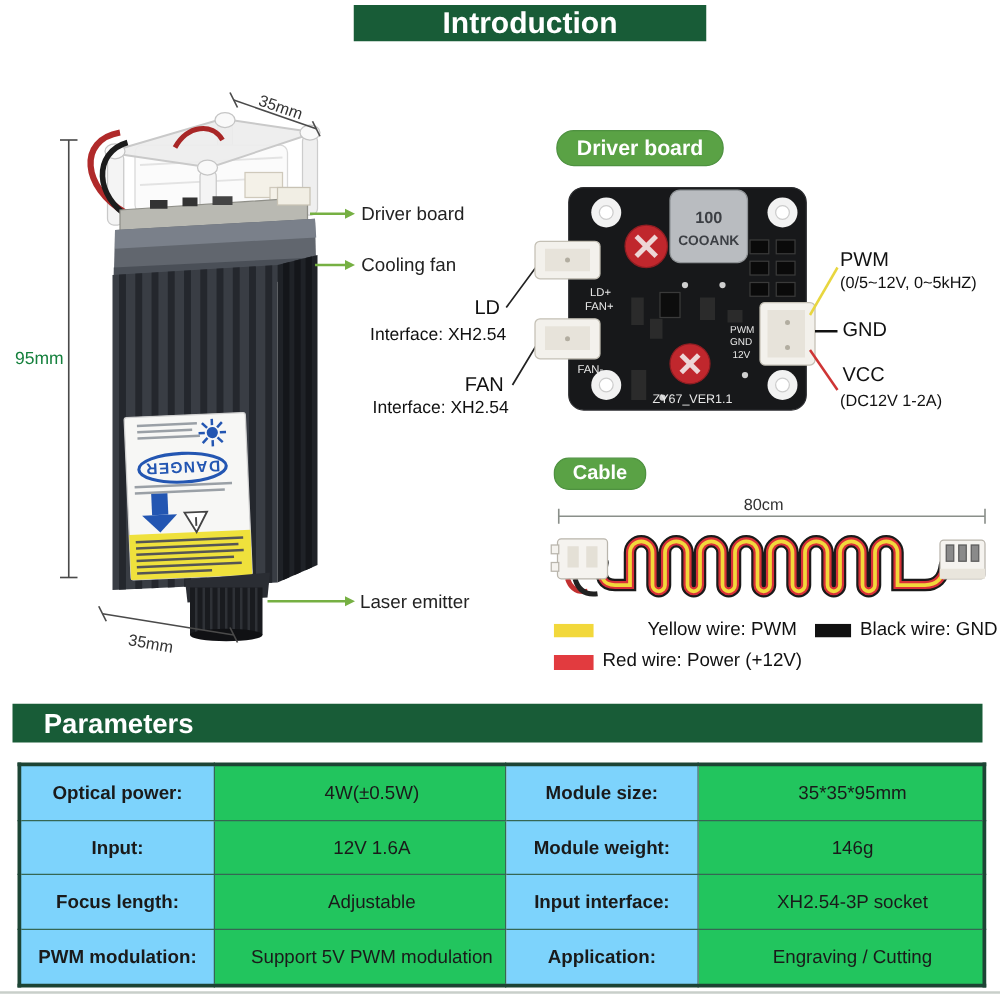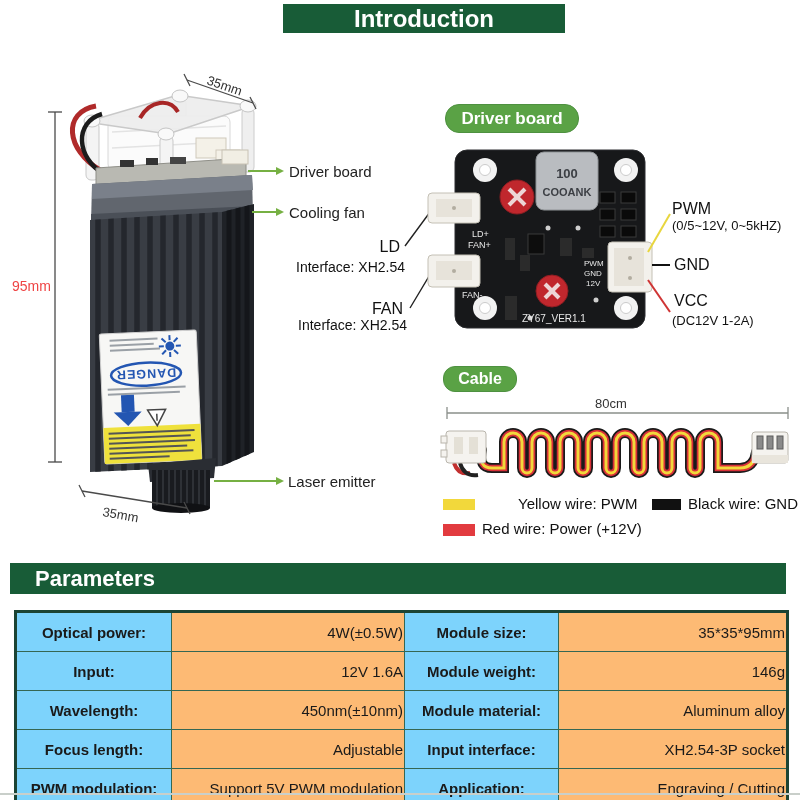--- a/index.html
+++ b/index.html
@@ -5,32 +5,32 @@
   html,body{margin:0;padding:0;background:#fff;}
   .page{position:relative;width:800px;height:800px;background:#ffffff;overflow:hidden;
         font-family:"Liberation Sans","DejaVu Sans",sans-serif;color:#1a1a1a;}
   .abs{position:absolute;}
   svg text{font-family:"Liberation Sans","DejaVu Sans",sans-serif;}
   .banner{background:#185c37;color:#fff;font-weight:bold;}
   .banner.center{display:flex;align-items:center;justify-content:center;}
   .pill{background:#5aa245;border:1px solid #4e9140;color:#fff;font-weight:bold;
         display:flex;align-items:center;justify-content:center;border-radius:14px;}
   .callout{font-size:15px;color:#222;}
-  .dimlabel{font-size:14px;color:#ef4444;}
+  .dimlabel{font-size:14px;color:#15803d;}
   .conn-label{font-size:16px;color:#111;}
   .conn-sub{font-size:14px;color:#111;}
   .pin-label{font-size:16px;color:#111;}
   .pin-sub{font-size:13px;color:#111;}
   .legend-label{font-size:15px;color:#111;}
   .len-label{font-size:13px;color:#333;}
   table.params{border-collapse:collapse;table-layout:fixed;width:772px;height:180px;
                border:3px solid #1c4434;}
   table.params td{border:1.4px solid #356753;height:36px;overflow:hidden;white-space:nowrap;}
   td.p-label{background:#7dd3fc;font-weight:bold;font-size:15px;text-align:center;}
-  td.p-value{background:#fdba74;font-size:15px;padding-left:20px;text-align:right;}
+  td.p-value{background:#22c55e;font-size:15px;padding-left:20px;text-align:center;}
   .bottom-line{background:#c9cfca;}
 </style>
 </head>
 <body>
 
 <div class="page">
 
   <svg class="abs" style="left:0;top:0;" width="800" height="800" viewBox="0 0 800 800">
     <defs>
       <clipPath id="bodyFront">
@@ -364,26 +364,20 @@
         <td class="p-label">Module size:</td>
         <td class="p-value">35*35*95mm</td>
       </tr>
       <tr>
         <td class="p-label">Input:</td>
         <td class="p-value">12V 1.6A</td>
         <td class="p-label">Module weight:</td>
         <td class="p-value">146g</td>
       </tr>
       <tr>
-        <td class="p-label">Wavelength:</td>
-        <td class="p-value">450nm(±10nm)</td>
-        <td class="p-label">Module material:</td>
-        <td class="p-value">Aluminum alloy</td>
-      </tr>
-      <tr>
         <td class="p-label">Focus length:</td>
         <td class="p-value">Adjustable</td>
         <td class="p-label">Input interface:</td>
         <td class="p-value">XH2.54-3P socket</td>
       </tr>
       <tr>
         <td class="p-label">PWM modulation:</td>
         <td class="p-value">Support 5V PWM modulation</td>
         <td class="p-label">Application:</td>
         <td class="p-value">Engraving / Cutting</td>

